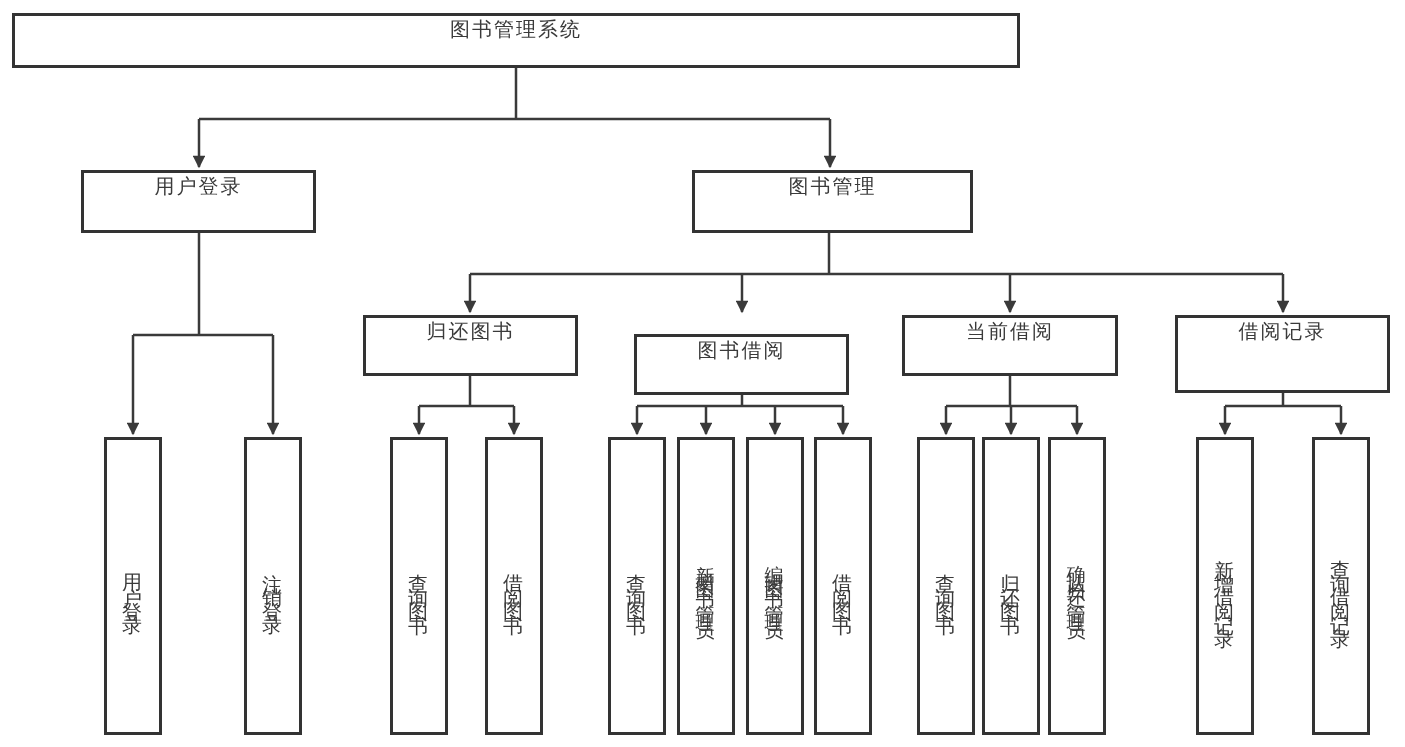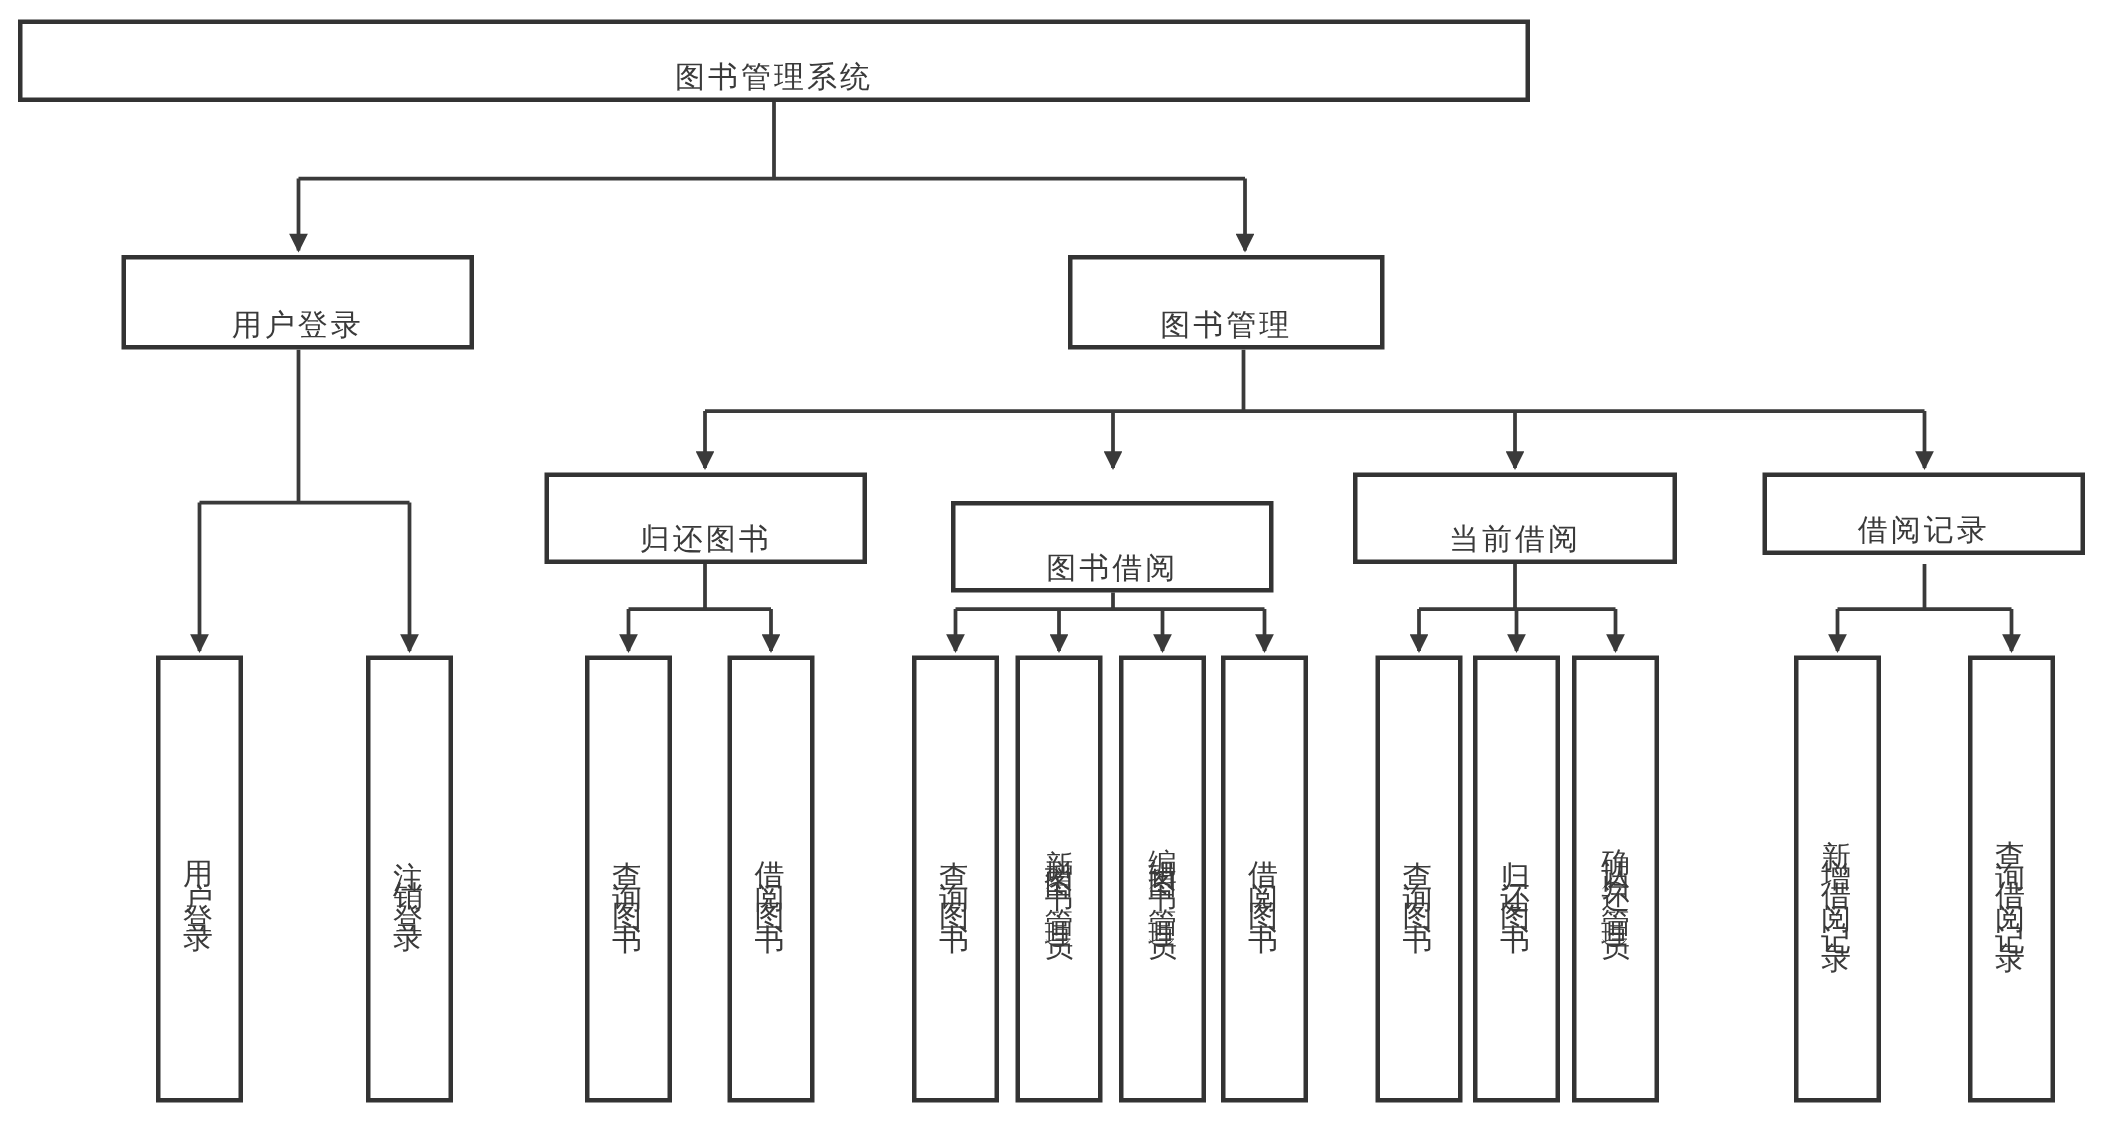--- a/index.html
+++ b/index.html
@@ -28,21 +28,21 @@
     stroke: var(--line);
     stroke-width: 2.5;
     fill: none;
   }
   .arrowhead { fill: var(--line); }
   .node {
     position: absolute;
     background: var(--bg);
     border: 3px solid var(--border);
     display: flex;
-    align-items: flex-end;
+    align-items: flex-start;
     justify-content: center;
     font-size: 20px;
     letter-spacing: 2px;
     color: var(--text);
     white-space: nowrap;
   }
   .leaf {
     position: absolute;
     top: 437px;
     width: 58px;
@@ -122,34 +122,34 @@
     <path class="wire" d="M1341,406 V434" marker-end="url(#arrow)"></path>
   </svg>
 
   <div class="node" style="left:12px; top:13px; width:1008px; height:55px;">
     <span>图书管理系统</span>
   </div>
 
   <div class="node" style="left:81px; top:170px; width:235px; height:63px;">
     <span>用户登录</span>
   </div>
-  <div class="node" style="left:712px; top:170px; width:211px; height:63px;">
+  <div class="node" style="left:692px; top:170px; width:281px; height:63px;">
     <span>图书管理</span>
   </div>
 
   <div class="node" style="left:363px; top:315px; width:215px; height:61px;">
     <span>归还图书</span>
   </div>
   <div class="node" style="left:634px; top:315px; width:215px; height:61px;margin-top:19px;">
     <span>图书借阅</span>
   </div>
   <div class="node" style="left:902px; top:315px; width:216px; height:61px;">
     <span>当前借阅</span>
   </div>
-  <div class="node" style="left:1175px; top:315px; width:215px; height:55px;">
+  <div class="node" style="left:1175px; top:315px; width:215px; height:78px;">
     <span>借阅记录</span>
   </div>
 
   <div class="leaf" style="left:104px;">
     <span>用户登录</span>
   </div>
   <div class="leaf" style="left:244px;">
     <span>注销登录</span>
   </div>
 

